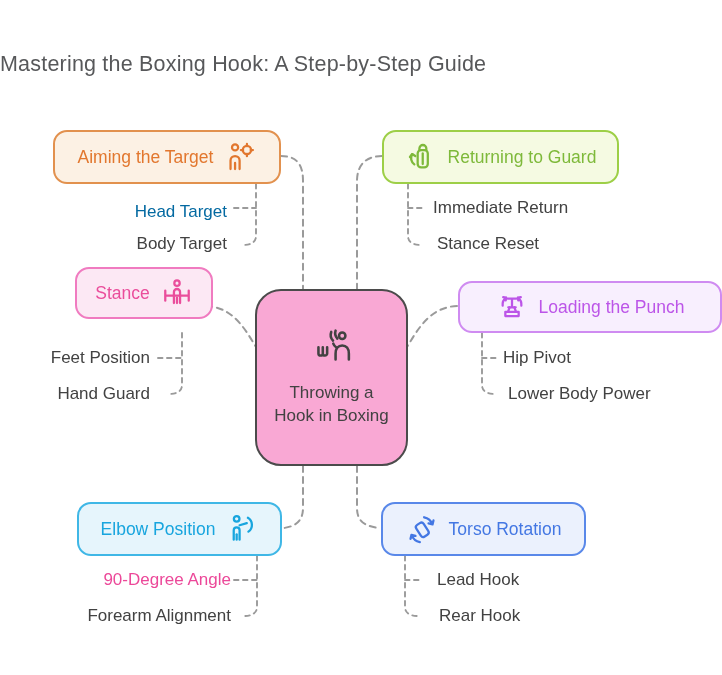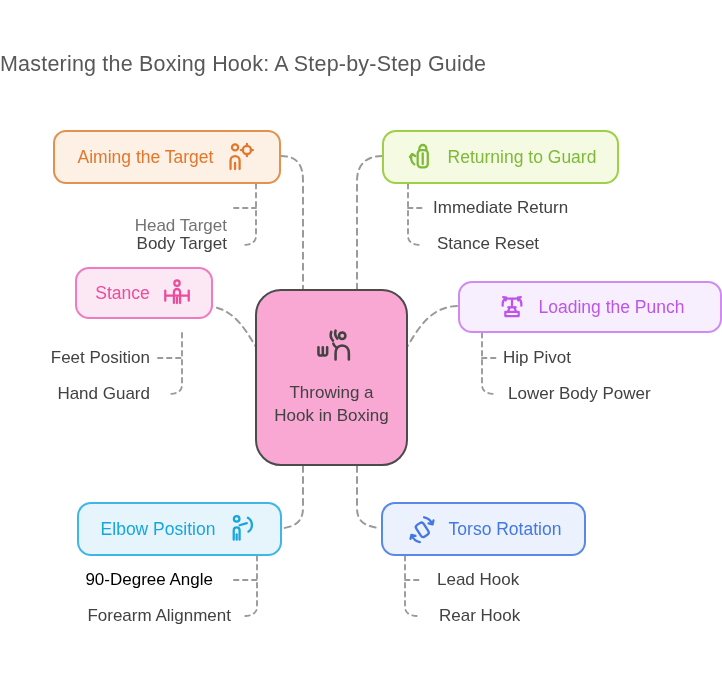--- a/index.html
+++ b/index.html
@@ -64,21 +64,21 @@
         <path d="M17.4,3.2c-1,2.6 -0.4,4.8 1.4,6.8"></path>
         <path d="M20.8,2.2c-0.8,2.4 -0.2,4.4 1.4,6.2"></path>
         <circle cx="26" cy="6.2" r="2.5"></circle>
         <path d="M20.8,24.8v-4.6c0,-4 2,-6.4 5.2,-6.4c3.2,0 5.2,2.4 5.2,6.4v4.6"></path>
         <path d="M21.4,15.4c-1.2,-0.8 -2,-1.8 -2.4,-3"></path>
       </svg>
     </span>
     <span class="center-label">Throwing a Hook in Boxing</span>
   </div>
 
-  <div class="node" style="left: 53px; top: 130px; width: 228px; height: 54px; border-radius: 13px; --c: #E2772E; --b: #E2914E; --bg: #FCF1E4;">
+  <div class="node" style="left: 53px; top: 130px; width: 228px; height: 54px; --c: #E2772E; --b: #E2914E; --bg: #FCF1E4;">
     <span>Aiming the Target</span>
     <span class="icon">
       <svg class="ic" width="32" height="32" viewBox="0 0 24 24" stroke-width="1.7">
         <circle cx="8.3" cy="4.8" r="2.3"></circle>
         <path d="M4.9,21v-6.3a3.4,3.4 0 0 1 6.8,0V21"></path>
         <path d="M8.3,16.5V21"></path>
         <circle cx="17.2" cy="6.8" r="3.1"></circle>
         <path d="M17.2,2.2v1.7 M17.2,9.7v1.7 M12.7,6.8h1.7 M20,6.8h1.7"></path>
       </svg>
     </span>
@@ -139,31 +139,31 @@
       <svg class="ic" width="32" height="32" viewBox="0 0 24 24" stroke-width="1.7">
         <circle cx="8" cy="4.4" r="2.1"></circle>
         <path d="M5.8,20v-7a2.2,2.2 0 0 1 4.4,0v7"></path>
         <path d="M8,16v4"></path>
         <path d="M10.2,9.2L15.6,7.6"></path>
         <path d="M16.4,3.6a6.2,6.2 0 0 1 0.4,10.4"></path>
       </svg>
     </span>
   </div>
 
-  <div class="subitem r" style="right: 495px; top: 216px; color: #737373;">Head Target</div>
+  <div class="subitem r" style="right: 495px; top: 202px; color: #0369a1;">Head Target</div>
   <div class="subitem r" style="right: 495px; top: 234px; color: rgb(66, 66, 66);">Body Target</div>
 
   <div class="subitem" style="left: 433px; top: 198px; color: rgb(66, 66, 66);">Immediate Return</div>
   <div class="subitem" style="left: 437px; top: 234px; color: rgb(66, 66, 66);">Stance Reset</div>
 
   <div class="subitem r" style="right: 572px; top: 348px; color: rgb(66, 66, 66);">Feet Position</div>
   <div class="subitem r" style="right: 572px; top: 384px; color: rgb(66, 66, 66);">Hand Guard</div>
 
   <div class="subitem" style="left: 503px; top: 348px; color: rgb(66, 66, 66);">Hip Pivot</div>
   <div class="subitem" style="left: 508px; top: 384px; color: rgb(66, 66, 66); text-align: right;">Lower Body Power</div>
 
-  <div class="subitem r" style="right: 509px; top: 570px; color: #000000; margin-left: 37px;">90-Degree Angle</div>
+  <div class="subitem r" style="right: 491px; top: 570px; color: #ec4899; margin-left: 37px;">90-Degree Angle</div>
   <div class="subitem r" style="right: 491px; top: 606px; color: rgb(66, 66, 66);">Forearm Alignment</div>
 
   <div class="subitem" style="left: 437px; top: 570px; color: rgb(66, 66, 66);">Lead Hook</div>
   <div class="subitem" style="left: 439px; top: 606px; color: rgb(66, 66, 66);">Rear Hook</div>
 
 </div>
 
 </body></html>

